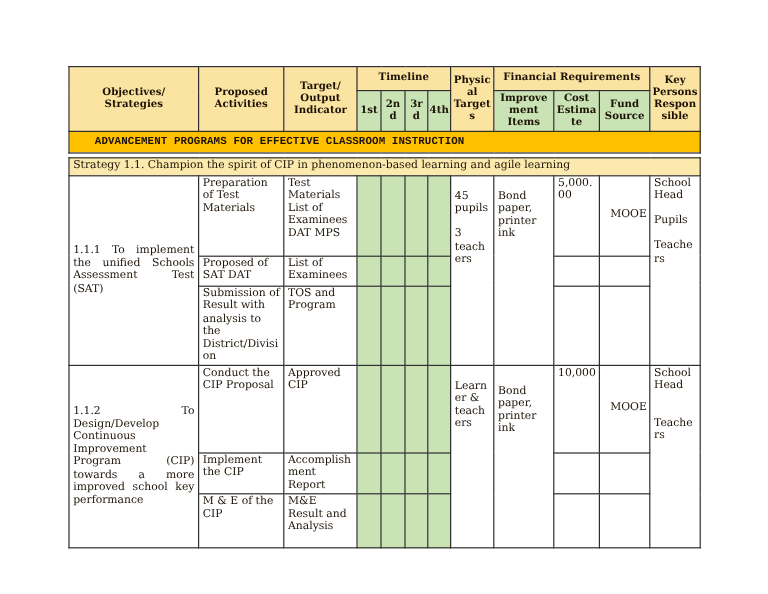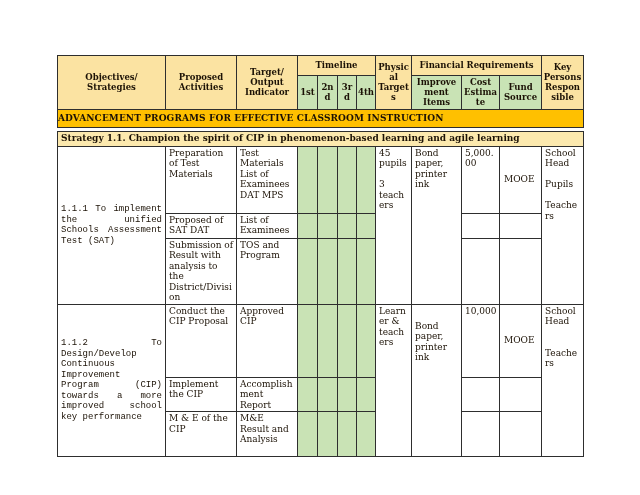--- a/index.html
+++ b/index.html
@@ -30,30 +30,30 @@
   }
   th{
     background:var(--header_tan);
     font-size:8.5px;font-weight:bold;text-align:center;
     vertical-align:middle;line-height:1.2;padding:1px 1px;
   }
   th.green{background:var(--cell_green);}
   td.tl{background:var(--cell_green);}
   tr.banner td{
     background:var(--banner_bg);font-weight:bold;font-size:9px;
-    vertical-align:middle;letter-spacing:0.1px;padding-left:0;
+    vertical-align:middle;letter-spacing:0.1px;padding-left:21px;font-family:Liberation Mono, monospace;
   }
   tr.gaprow td{border:none;background:#fff;padding:0;}
   tr.strategy td{
-    background:var(--strategy_bg);font-weight:bold;font-size:9px;
+    background:var(--strategy_bg);font-weight:normal;font-size:9px;
     vertical-align:middle;padding-left:3px;
   }
-  td.obj{text-align:justify;vertical-align:middle;padding:0 3px;font-family:Liberation Mono, monospace;}
-  td.mid{vertical-align:middle;padding-left:4px;}
-  td.pt4{padding-top:1px;}
+  td.obj{text-align:justify;vertical-align:middle;padding:0 3px;}
+  td.mid{vertical-align:middle;padding-left:4px;text-align:right;}
+  td.pt4{padding-top:12px;}
   td.pt16{padding-top:16px;}
   tr.h-head1{height:20px} tr.h-head2{height:30px}
   tr.h-banner{height:18px} tr.h-gap{height:4px} tr.h-strat{height:15px}
   tr.h-r1{height:67px} tr.h-r2{height:25px} tr.h-r3{height:53px}
   tr.h-r4{height:73px} tr.h-r5{height:30px} tr.h-r6{height:45px}
 </style>
 </head>
 <body>
 
 <div class="sheet">

